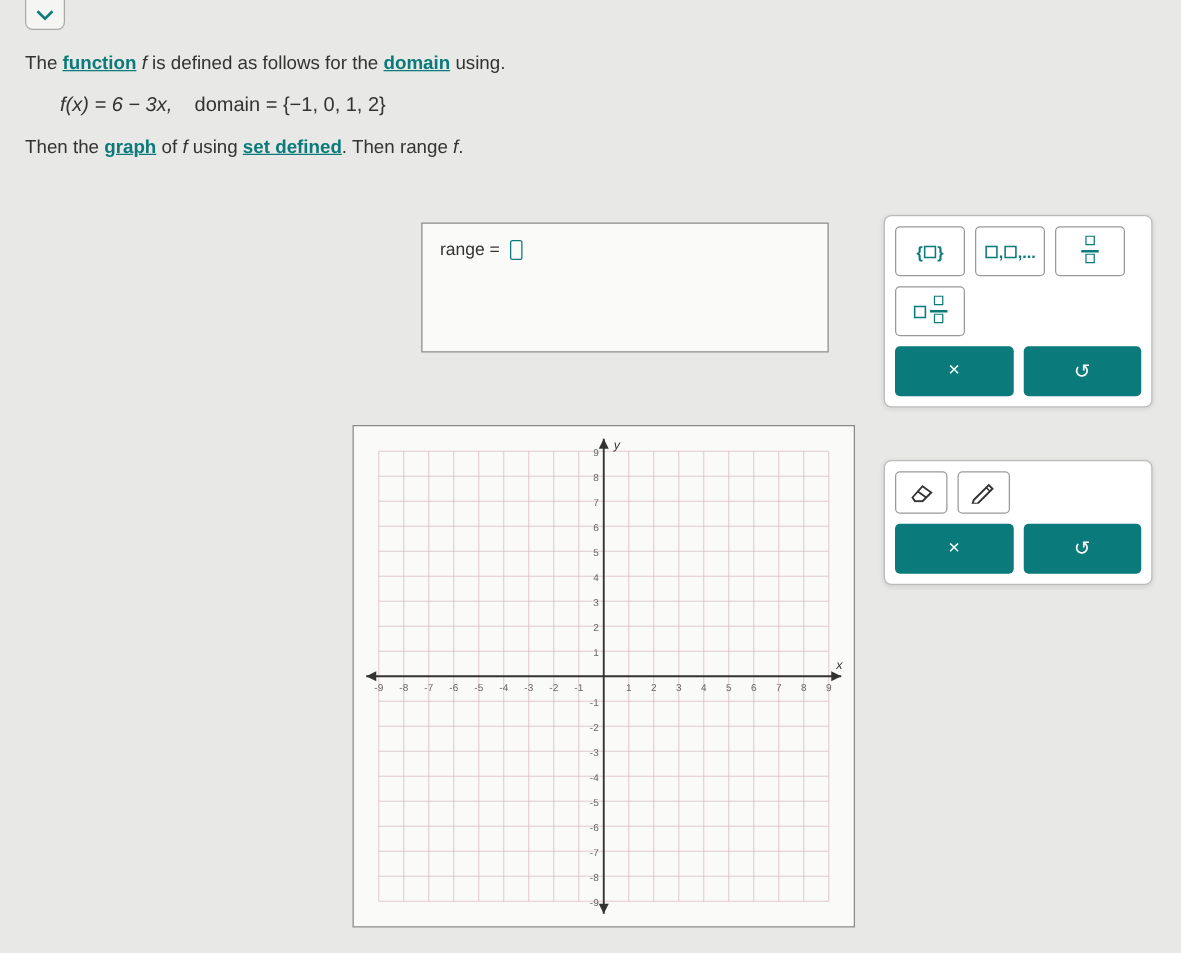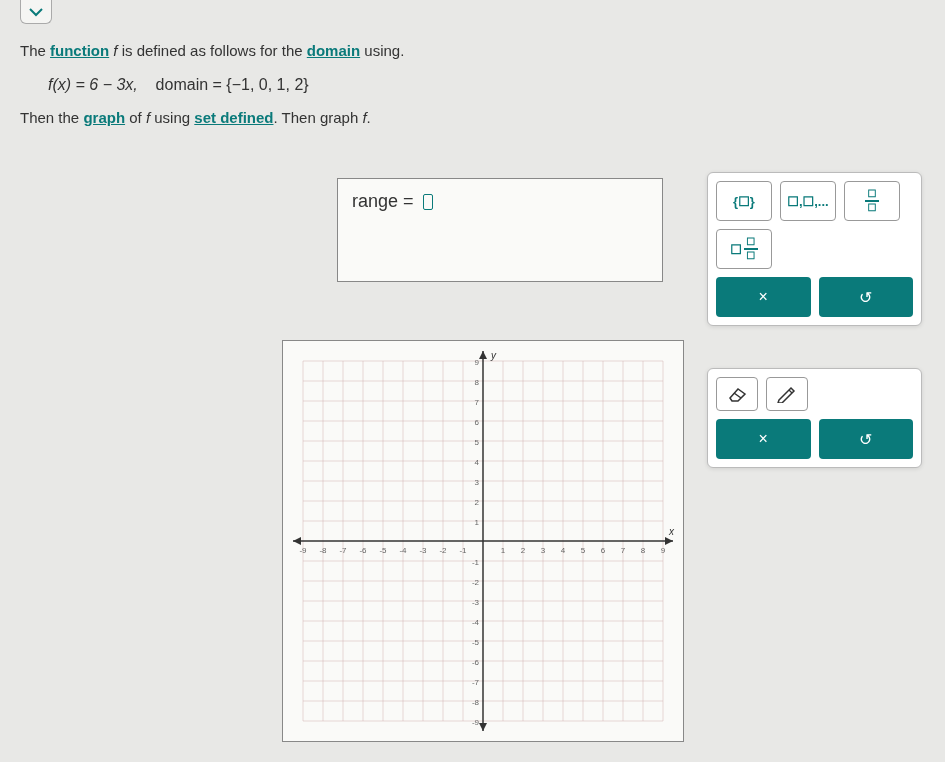--- a/index.html
+++ b/index.html
@@ -48,21 +48,21 @@
   .formula .no-italic { font-style: normal; }
   .range-box {
     position: absolute;
     top: 178px;
     left: 337px;
     width: 326px;
     height: 104px;
     background: #fafaf8;
     border: 1px solid #888;
     padding: 12px 14px;
-    font-size: 18px;
+    font-size: 14px;
   }
   .range-box .cursor {
     display: inline-block;
     width: 10px;
     height: 16px;
     border: 1.5px solid #0a7a7a;
     border-radius: 2px;
     vertical-align: middle;
     margin-left: 4px;
   }
@@ -153,21 +153,21 @@
 <div class="problem-text">
   <div>
     <span>The </span><span class="underline-link">function</span>
     <span style="font-style:italic;"> f </span><span> is defined as follows for the </span><span class="underline-link">domain</span><span> using.</span>
   </div>
   <div class="formula">
     <span>f(x) = 6 − 3x,</span>
     <span class="no-italic">&nbsp;&nbsp;&nbsp;<span>domain</span><span> = {−1, 0, 1, 2}</span></span>
   </div>
   <div>
-    <span>Then the </span><span class="underline-link">graph</span><span> of </span><span style="font-style:italic;">f</span><span> using </span><span class="underline-link">set defined</span><span>. Then graph </span><span style="font-style:italic;">f</span><span>.</span>
+    <span>Then the </span><span class="underline-link">graph</span><span> of </span><span style="font-style:italic;">f</span><span> using </span><span class="underline-link">set defined</span><span>. Then range </span><span style="font-style:italic;">f</span><span>.</span>
   </div>
 </div>
 
 <div class="range-box">
   <span>range =</span>
   <span class="cursor"></span>
 </div>
 
 <div class="toolbox1">
   <div class="tool-row">

